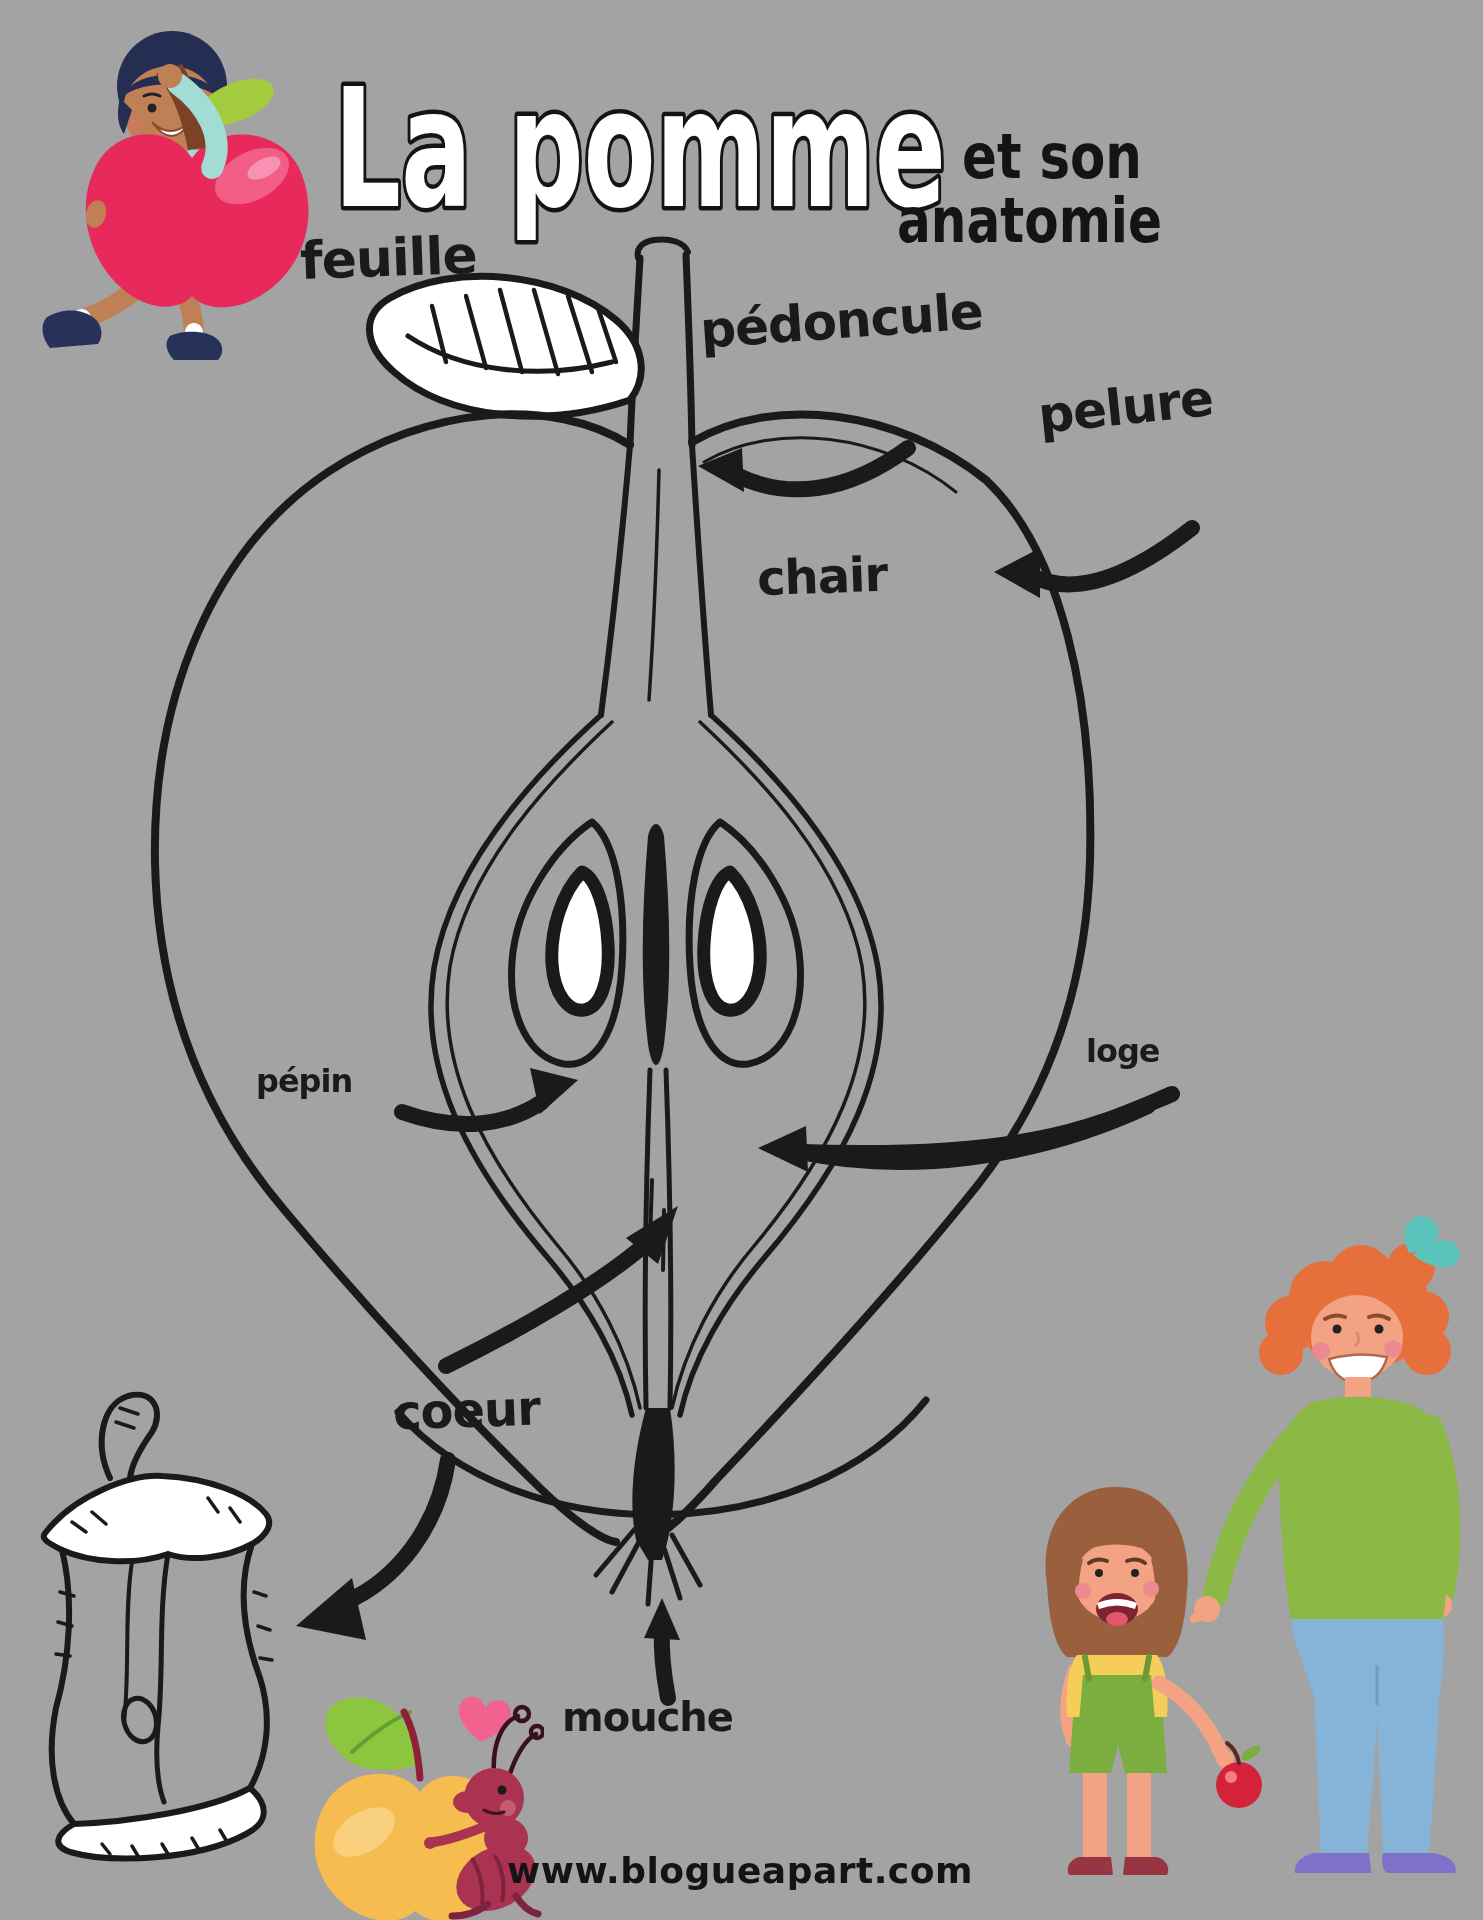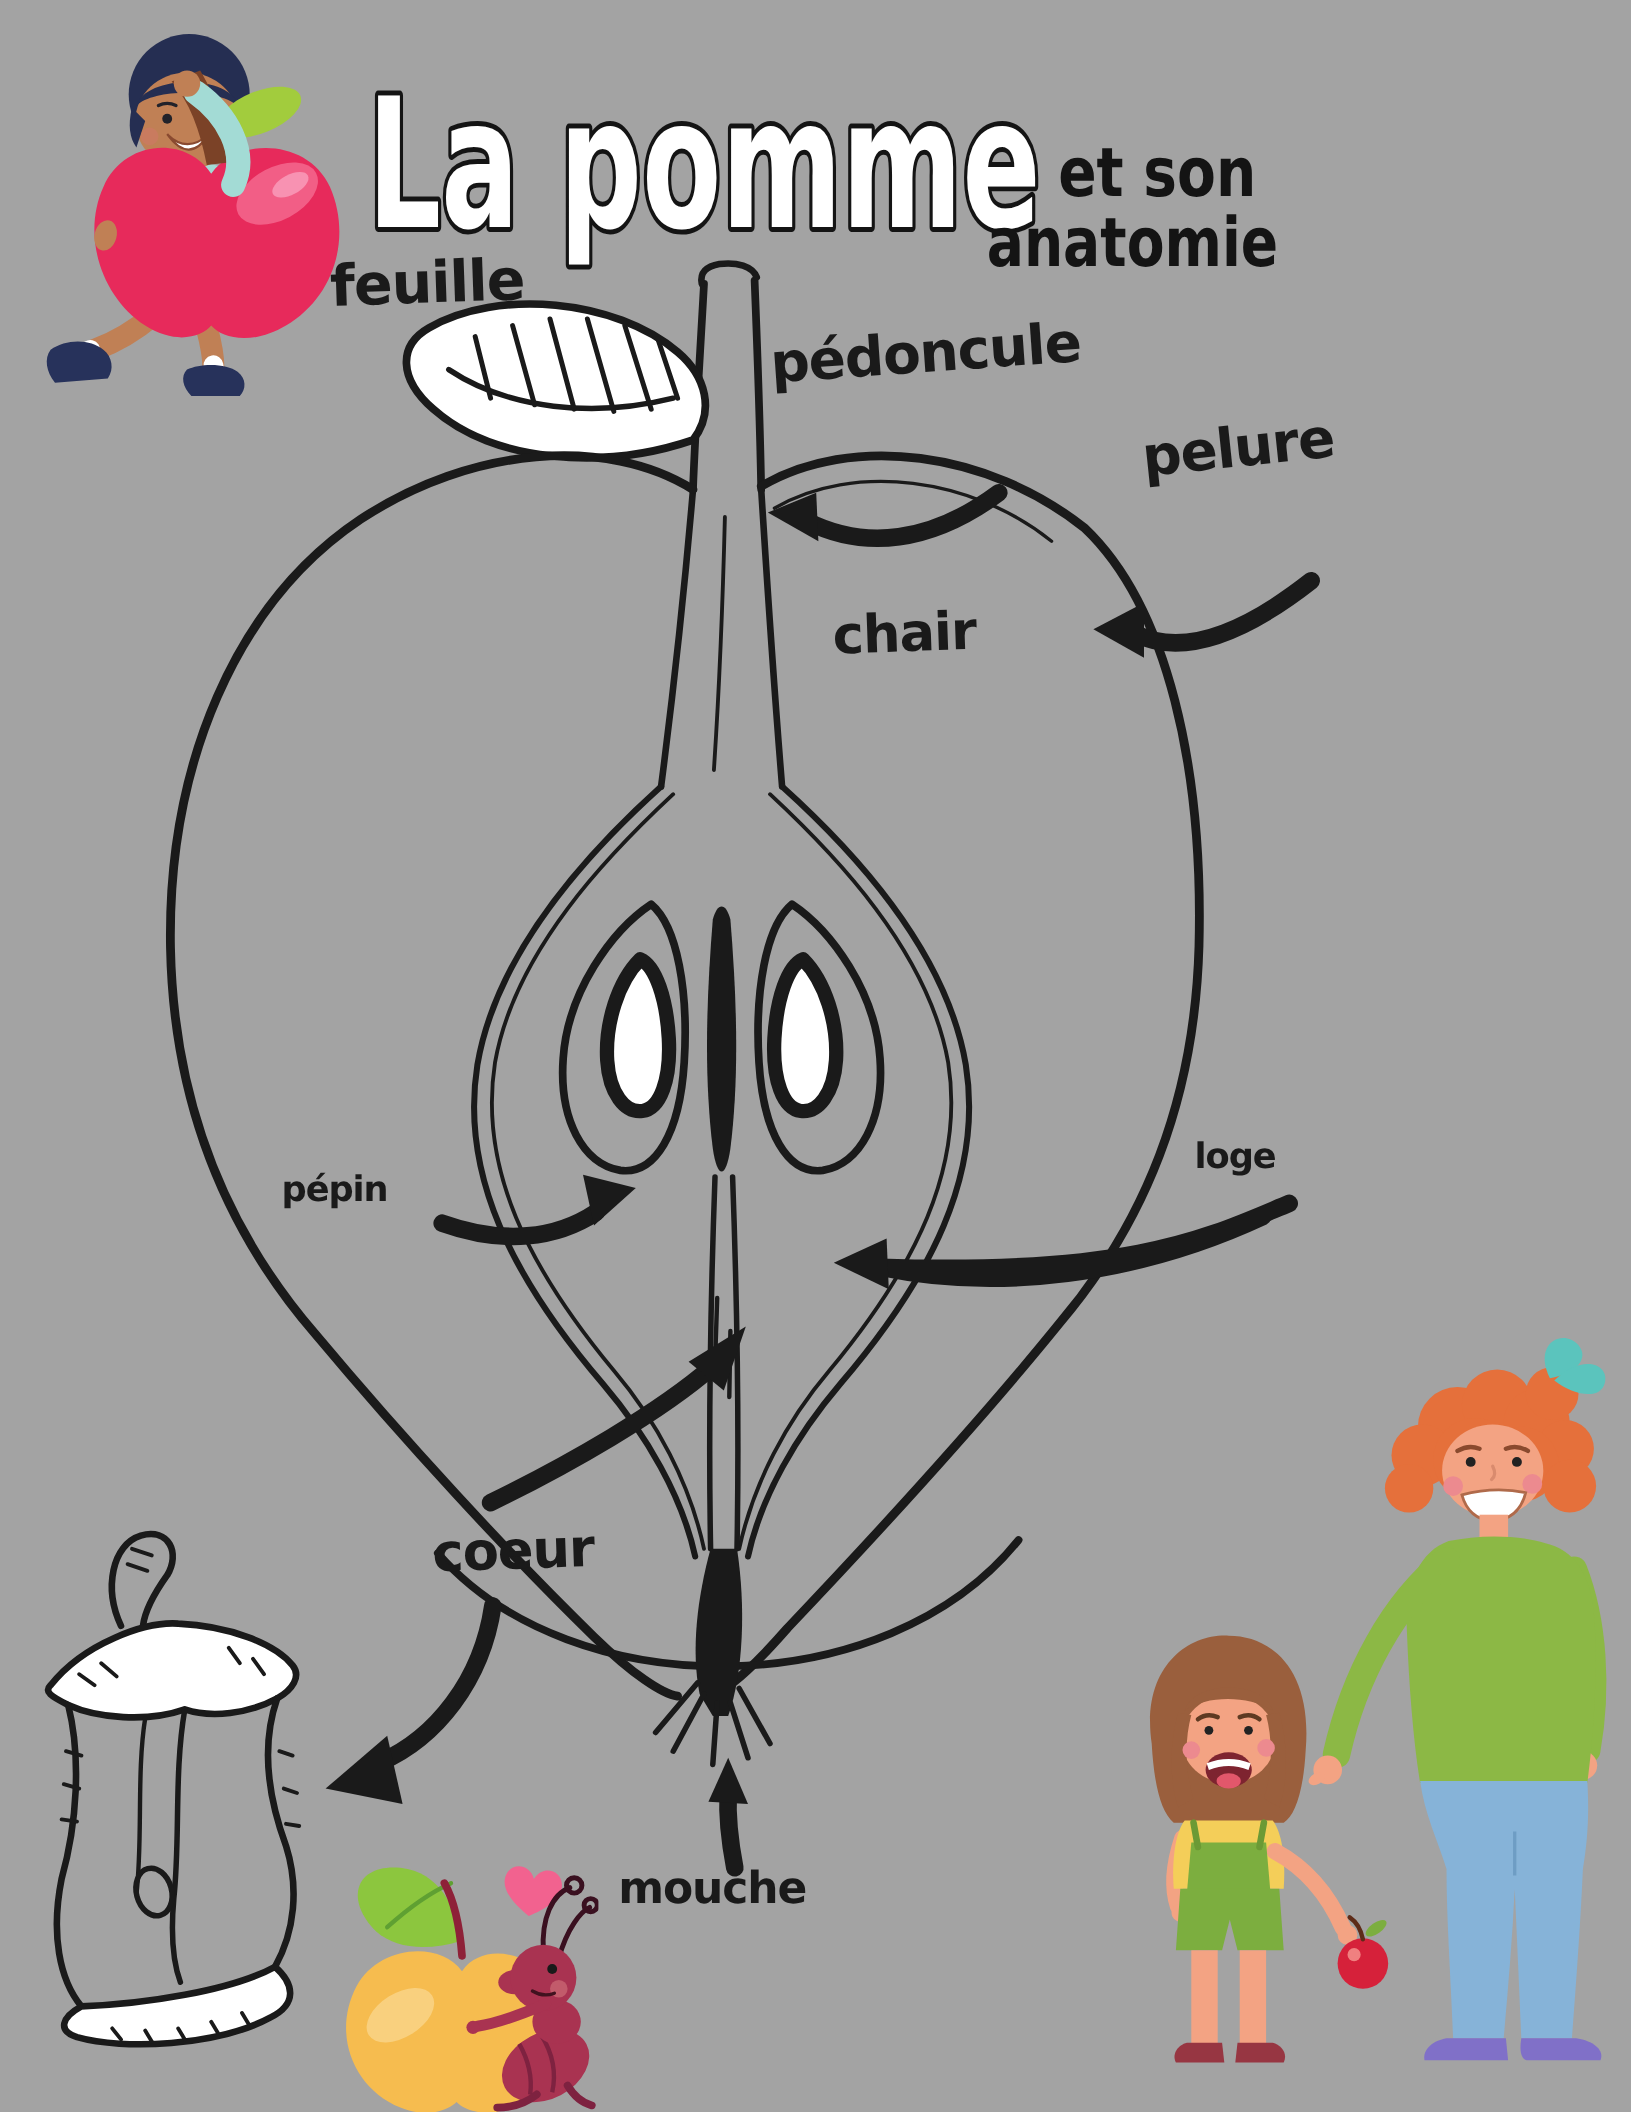--- a/index.html
+++ b/index.html
@@ -254,14 +254,15 @@
 
   <div class="lbl lbl-feuille">feuille</div>
   <div class="lbl lbl-pedoncule">pédoncule</div>
   <div class="lbl lbl-pelure">pelure</div>
   <div class="lbl lbl-chair">chair</div>
   <div class="lbl lbl-pepin">pépin</div>
   <div class="lbl lbl-loge">loge</div>
   <div class="lbl lbl-coeur">coeur</div>
   <div class="lbl lbl-mouche">mouche</div>
 
+  <div class="site">www.blogueapart.com</div>
 
 </div>
 
 </body></html>

